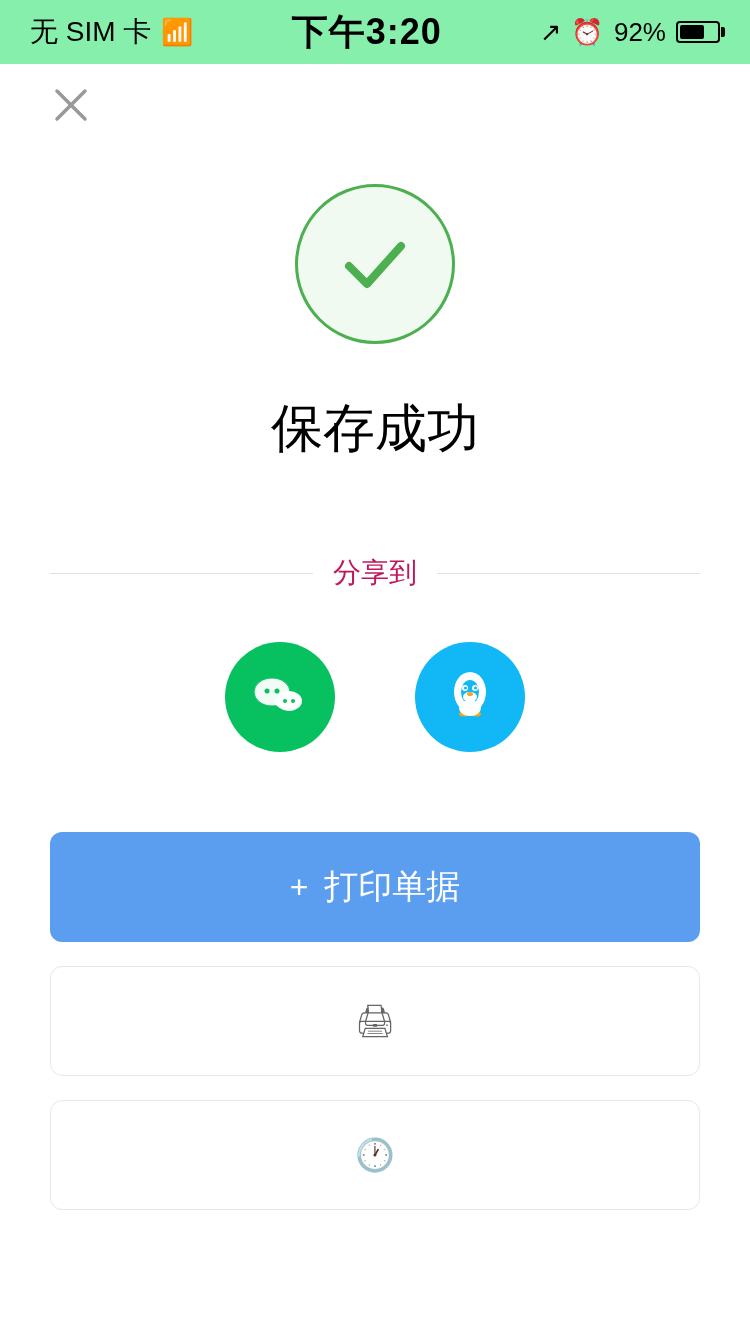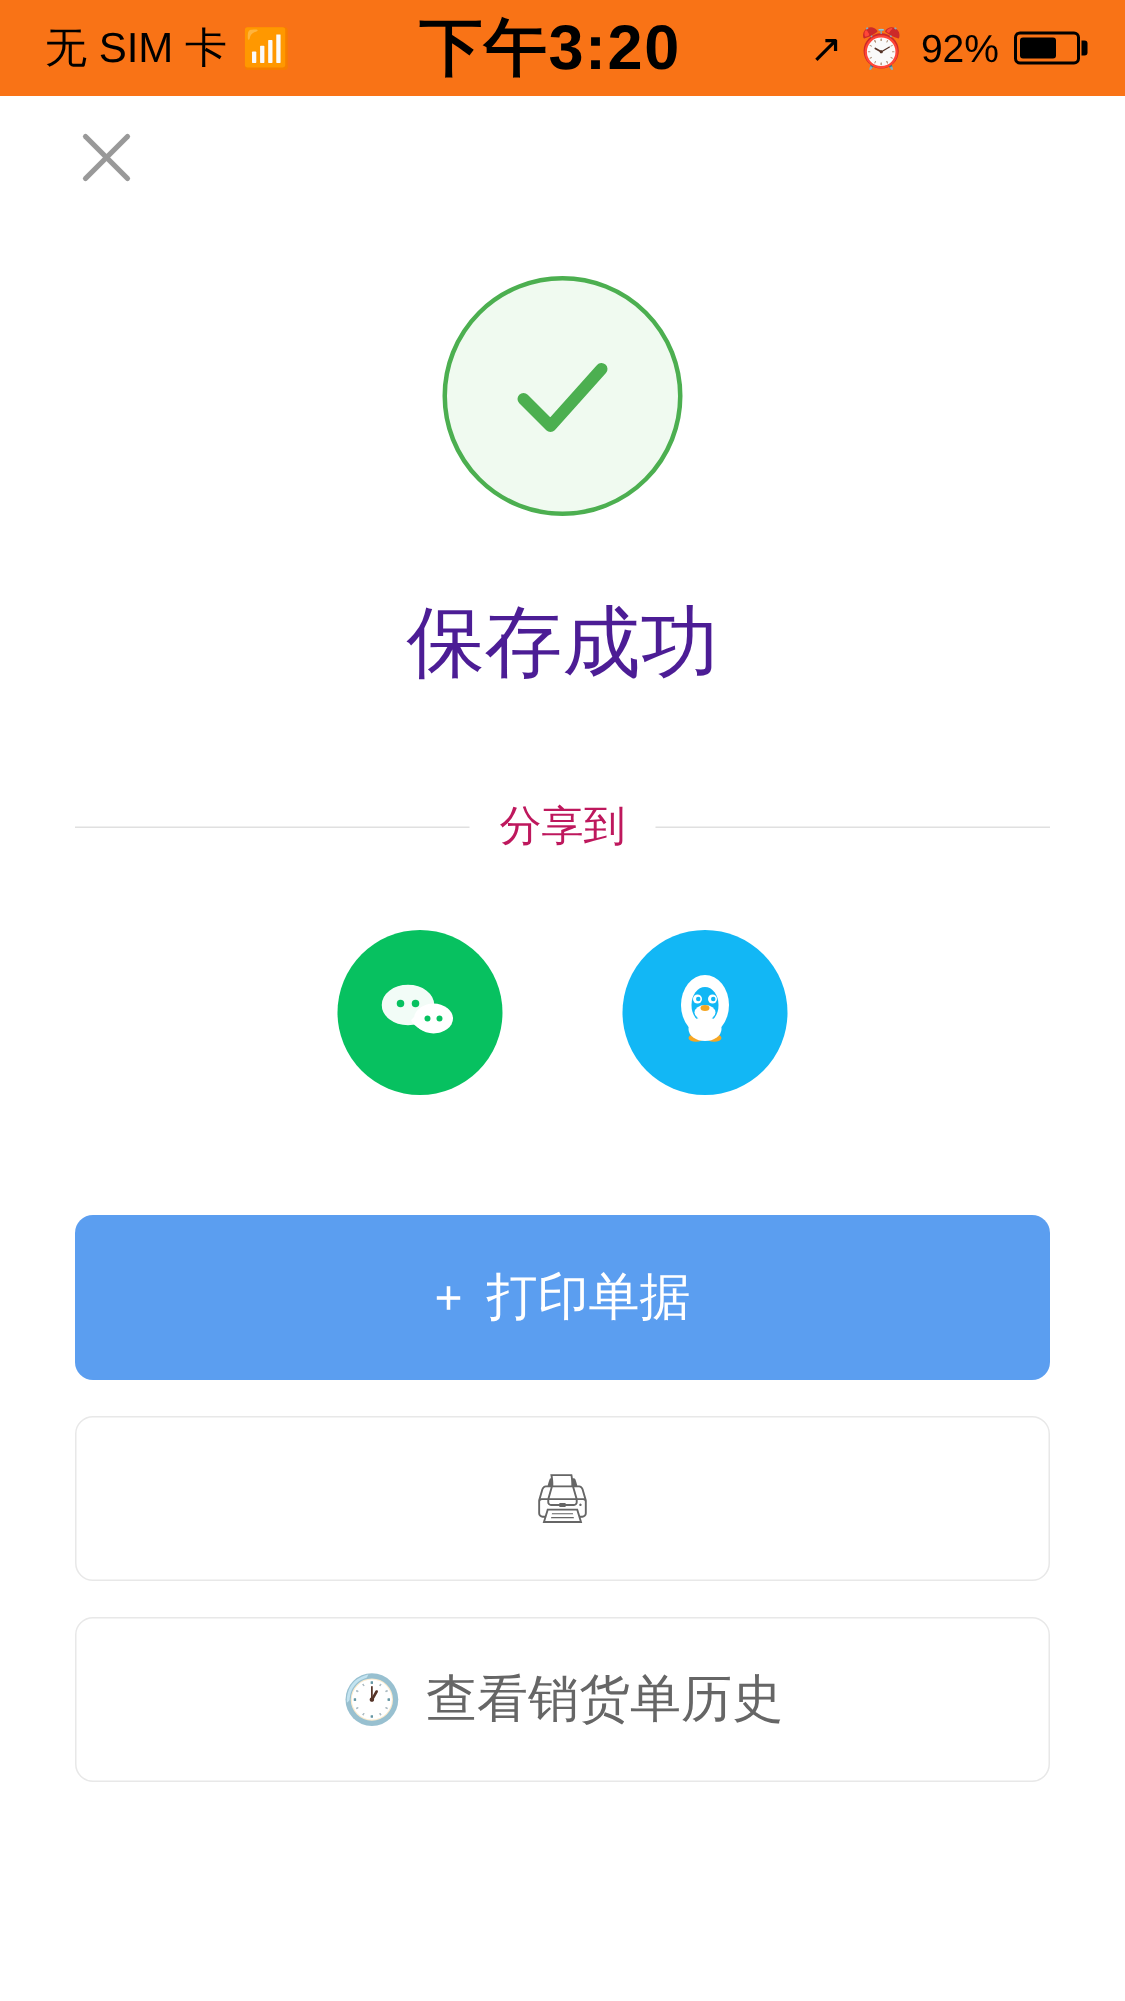--- a/index.html
+++ b/index.html
@@ -14,35 +14,35 @@
     }
 
     
     .status-bar {
       width: 100%;
       height: 64px;
       display: flex;
       align-items: center;
       justify-content: space-between;
       padding: 0 30px;
-      background: #f97316;
+      background: #86efac;
     }
     .status-left {
       display: flex;
       align-items: center;
       gap: 10px;
       font-size: 28px;
       color: #000;
       font-weight: 500;
     }
     .wifi-icon {
       font-size: 26px;
     }
     .status-center {
-      font-size: 42px;
+      font-size: 36px;
       font-weight: 600;
       color: #000;
       letter-spacing: 1px;
     }
     .status-right {
       display: flex;
       align-items: center;
       gap: 10px;
       font-size: 26px;
       color: #000;
@@ -109,23 +109,23 @@
       background: #f0faf0;
       display: flex;
       align-items: center;
       justify-content: center;
       margin-bottom: 50px;
     }
 
     
     .success-title {
       font-size: 52px;
-      color: #4c1d95;
+      color: #000000;
       font-weight: 500;
-      margin-bottom: 68px;
+      margin-bottom: 90px;
       text-align: center;
     }
 
     
     .share-divider {
       width: 100%;
       display: flex;
       align-items: center;
       margin-bottom: 50px;
       padding: 0 50px;
@@ -304,17 +304,16 @@
       <span class="btn-icon">+</span>
       <span>打印单据</span>
     </button>
 
     <button class="btn btn-secondary">
       <span class="btn-icon">🖨</span>
     </button>
 
     <button class="btn btn-secondary">
       <span class="btn-icon">🕐</span>
-      <span>查看销货单历史</span>
     </button>
   </div>
 
 </div>
 
 </body></html>

